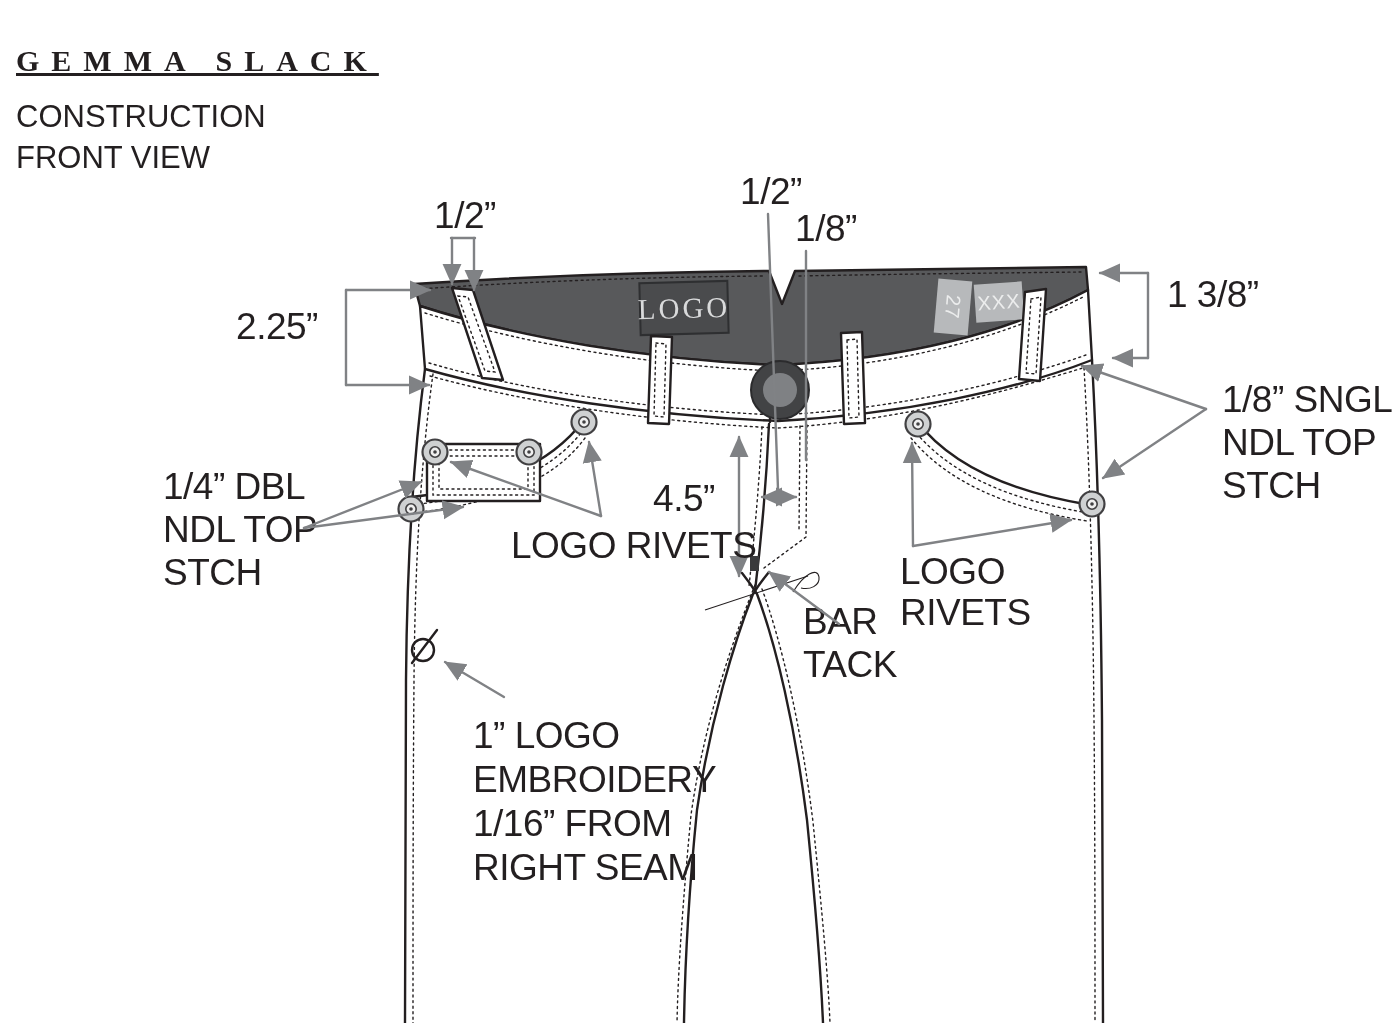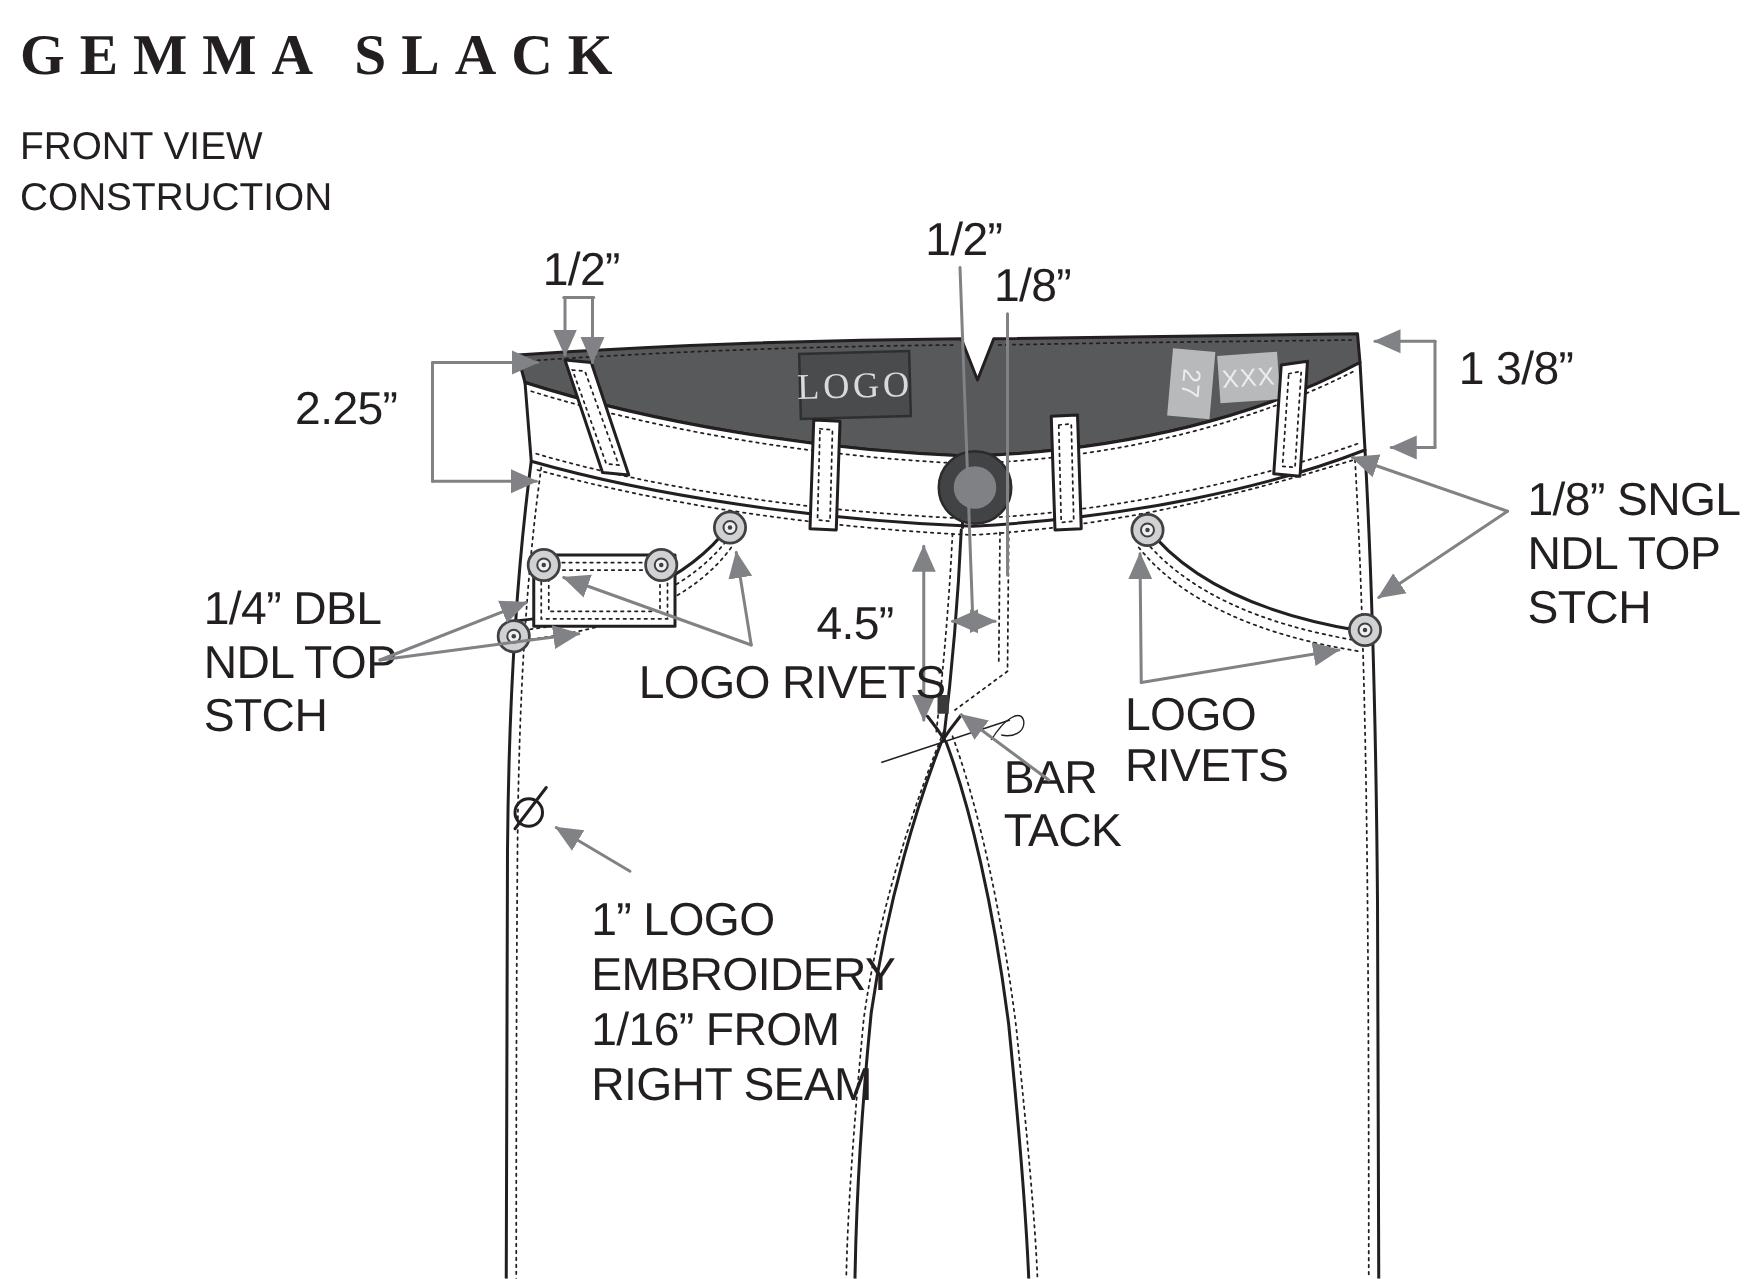--- a/index.html
+++ b/index.html
@@ -1,19 +1,19 @@
 <!DOCTYPE html>
 <html style="--ink: #231F20; --annotation: #808285; --waistband_inner: #58595B; --logo_patch: #4A4B4D; --logo_text: #D9DADB; --tag_bg: #B7B9BB; --tag_text: #ECEDED; --button_outer: #424345; --button_inner: #7F8184; --bar_tack: #3A3A3C; --rivet_fill: #CFD1D2;"><head>
 <meta charset="utf-8">
 <style>
   html,body{margin:0;padding:0;background:#ffffff;}
   #canvas{position:relative;width:1400px;height:1023px;background:#fff;overflow:hidden;
           font-family:"Liberation Sans", sans-serif;color:var(--ink,#231F20);}
-  #brand{position:absolute;left:16px;top:17px;font-family:"Liberation Serif", serif;
-         font-weight:700;font-size:46px;letter-spacing:12px;color:var(--ink,#231F20);white-space:nowrap;}
+  #brand{position:absolute;left:16px;top:44px;font-family:"Liberation Serif", serif;
+         font-weight:700;font-size:30px;letter-spacing:12px;color:var(--ink,#231F20);white-space:nowrap;text-decoration:underline;}
   #subtitle{position:absolute;left:16px;top:96px;font-size:31px;line-height:41px;color:var(--ink,#231F20);}
   svg{position:absolute;left:0;top:0;}
   .outl{fill:none;stroke:var(--ink,#231F20);stroke-width:2.4;stroke-linecap:round;stroke-linejoin:round;}
   .outlF{fill:#ffffff;stroke:var(--ink,#231F20);stroke-width:2.4;stroke-linejoin:round;}
   .stitch{fill:none;stroke:var(--ink,#231F20);stroke-width:1.4;stroke-dasharray:2 3.6;stroke-linecap:round;}
   .thin{fill:none;stroke:var(--ink,#231F20);stroke-width:1.1;}
   .ann{fill:none;stroke:var(--annotation,#808285);stroke-width:2.4;stroke-linecap:round;}
   .lbl{font-family:"Liberation Sans",sans-serif;font-size:37px;fill:var(--ink,#231F20);letter-spacing:-0.5px;}
   .lblm{text-anchor:middle;}
   .logoTxt{font-family:"Liberation Serif",serif;font-size:29px;letter-spacing:3px;
@@ -238,17 +238,17 @@
       <text class="lbl" x="473" y="748">1” LOGO</text>
       <text class="lbl" x="473" y="792">EMBROIDERY</text>
       <text class="lbl" x="473" y="836">1/16” FROM</text>
       <text class="lbl" x="473" y="880">RIGHT SEAM</text>
       <line class="ann" x1="504" y1="697" x2="445" y2="662" marker-end="url(#arrG)"></line>
     </g>
   </svg>
 
   <div id="brand">GEMMA SLACK</div>
   <div id="subtitle">
+    <div>CONSTRUCTION</div>
     <div>FRONT VIEW</div>
-    <div>CONSTRUCTION</div>
   </div>
 
 </div>
 
 </body></html>

